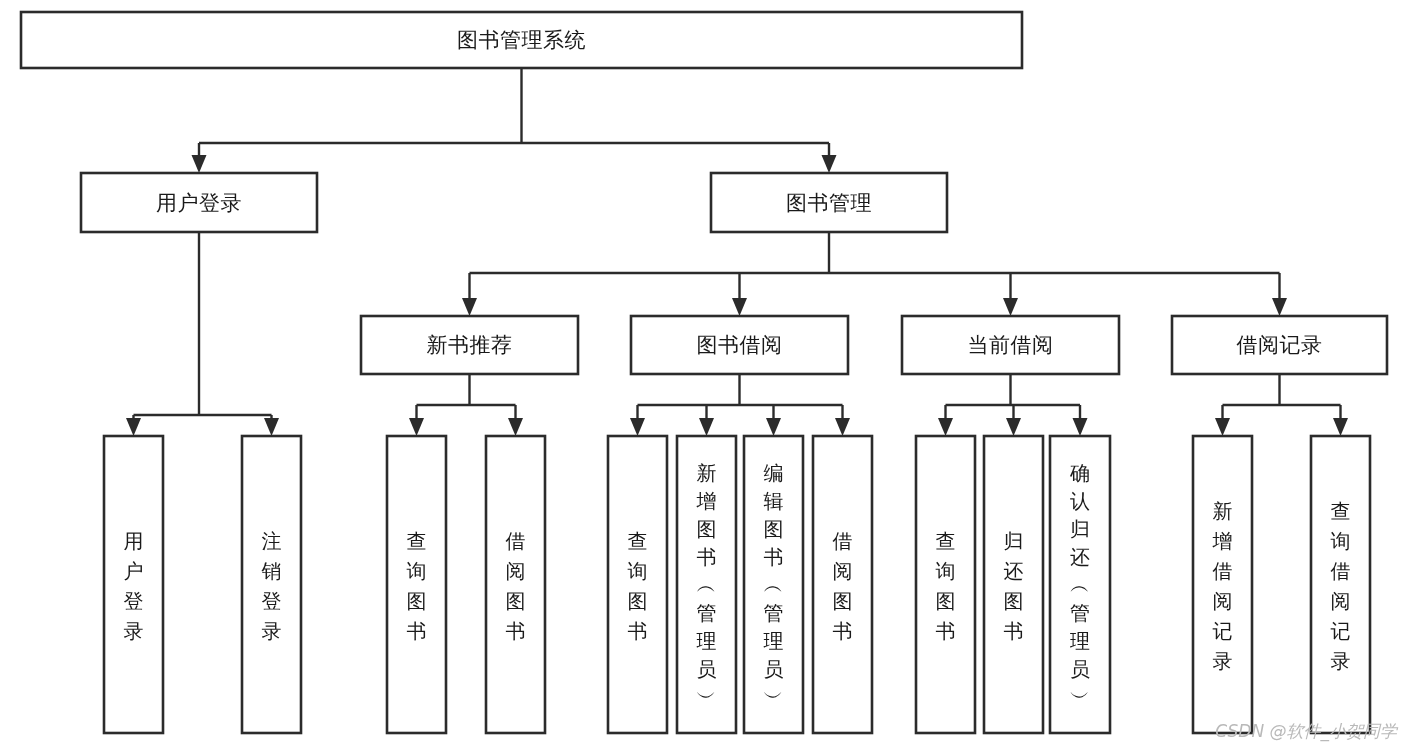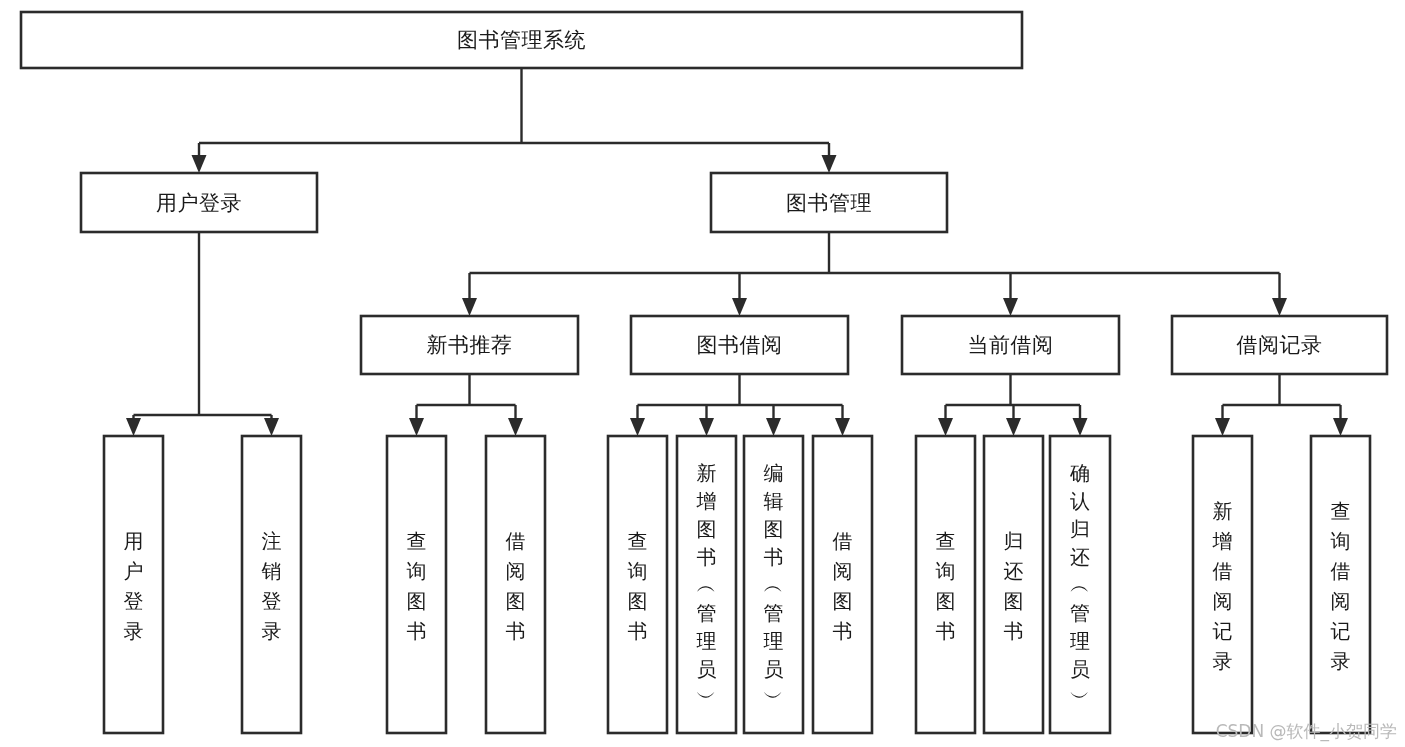--- a/index.html
+++ b/index.html
@@ -61,20 +61,21 @@
   }
   .watermark {
     position: absolute;
     right: 8px;
     bottom: 4px;
     font-family: "DejaVu Sans", "Liberation Sans", sans-serif;
     font-size: 17px;
     color: #b9b9b9;
     white-space: nowrap;
     user-select: none;
+    font-style: italic;
   }
 </style>
 </head>
 <body>
 
 <div id="diagram-root">
 
   <svg id="tree-svg" viewBox="0 0 1405 747">
     <g id="edges-layer">
         <g>

